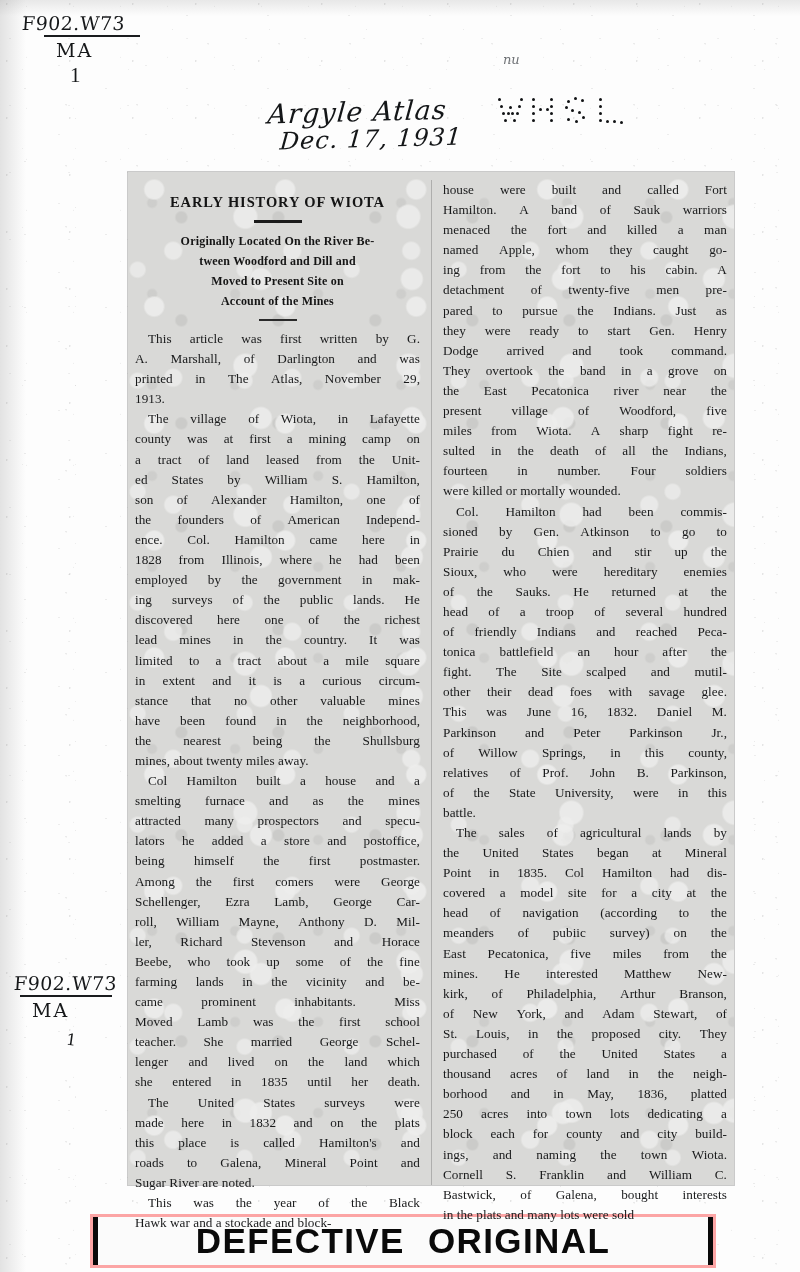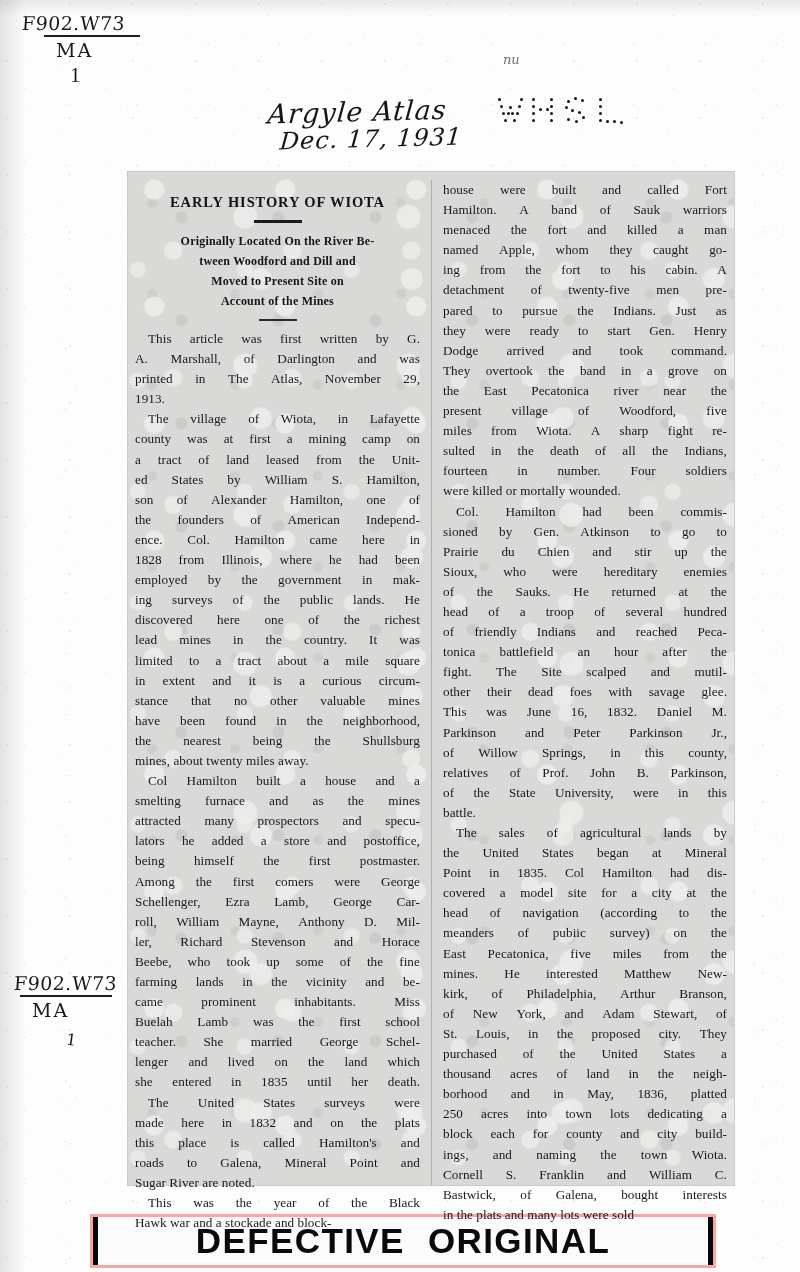--- a/index.html
+++ b/index.html
@@ -611,21 +611,21 @@
               <span>and</span>
               <span>be-</span>
             </div>
             <div class="body-line just">
               <span>came</span>
               <span>prominent</span>
               <span>inhabitants.</span>
               <span>Miss</span>
             </div>
             <div class="body-line just">
-              <span>Buelah</span>
+              <span>Moved</span>
               <span>Lamb</span>
               <span>was</span>
               <span>the</span>
               <span>first</span>
               <span>school</span>
             </div>
             <div class="body-line just">
               <span>teacher.</span>
               <span>She</span>
               <span>married</span>

